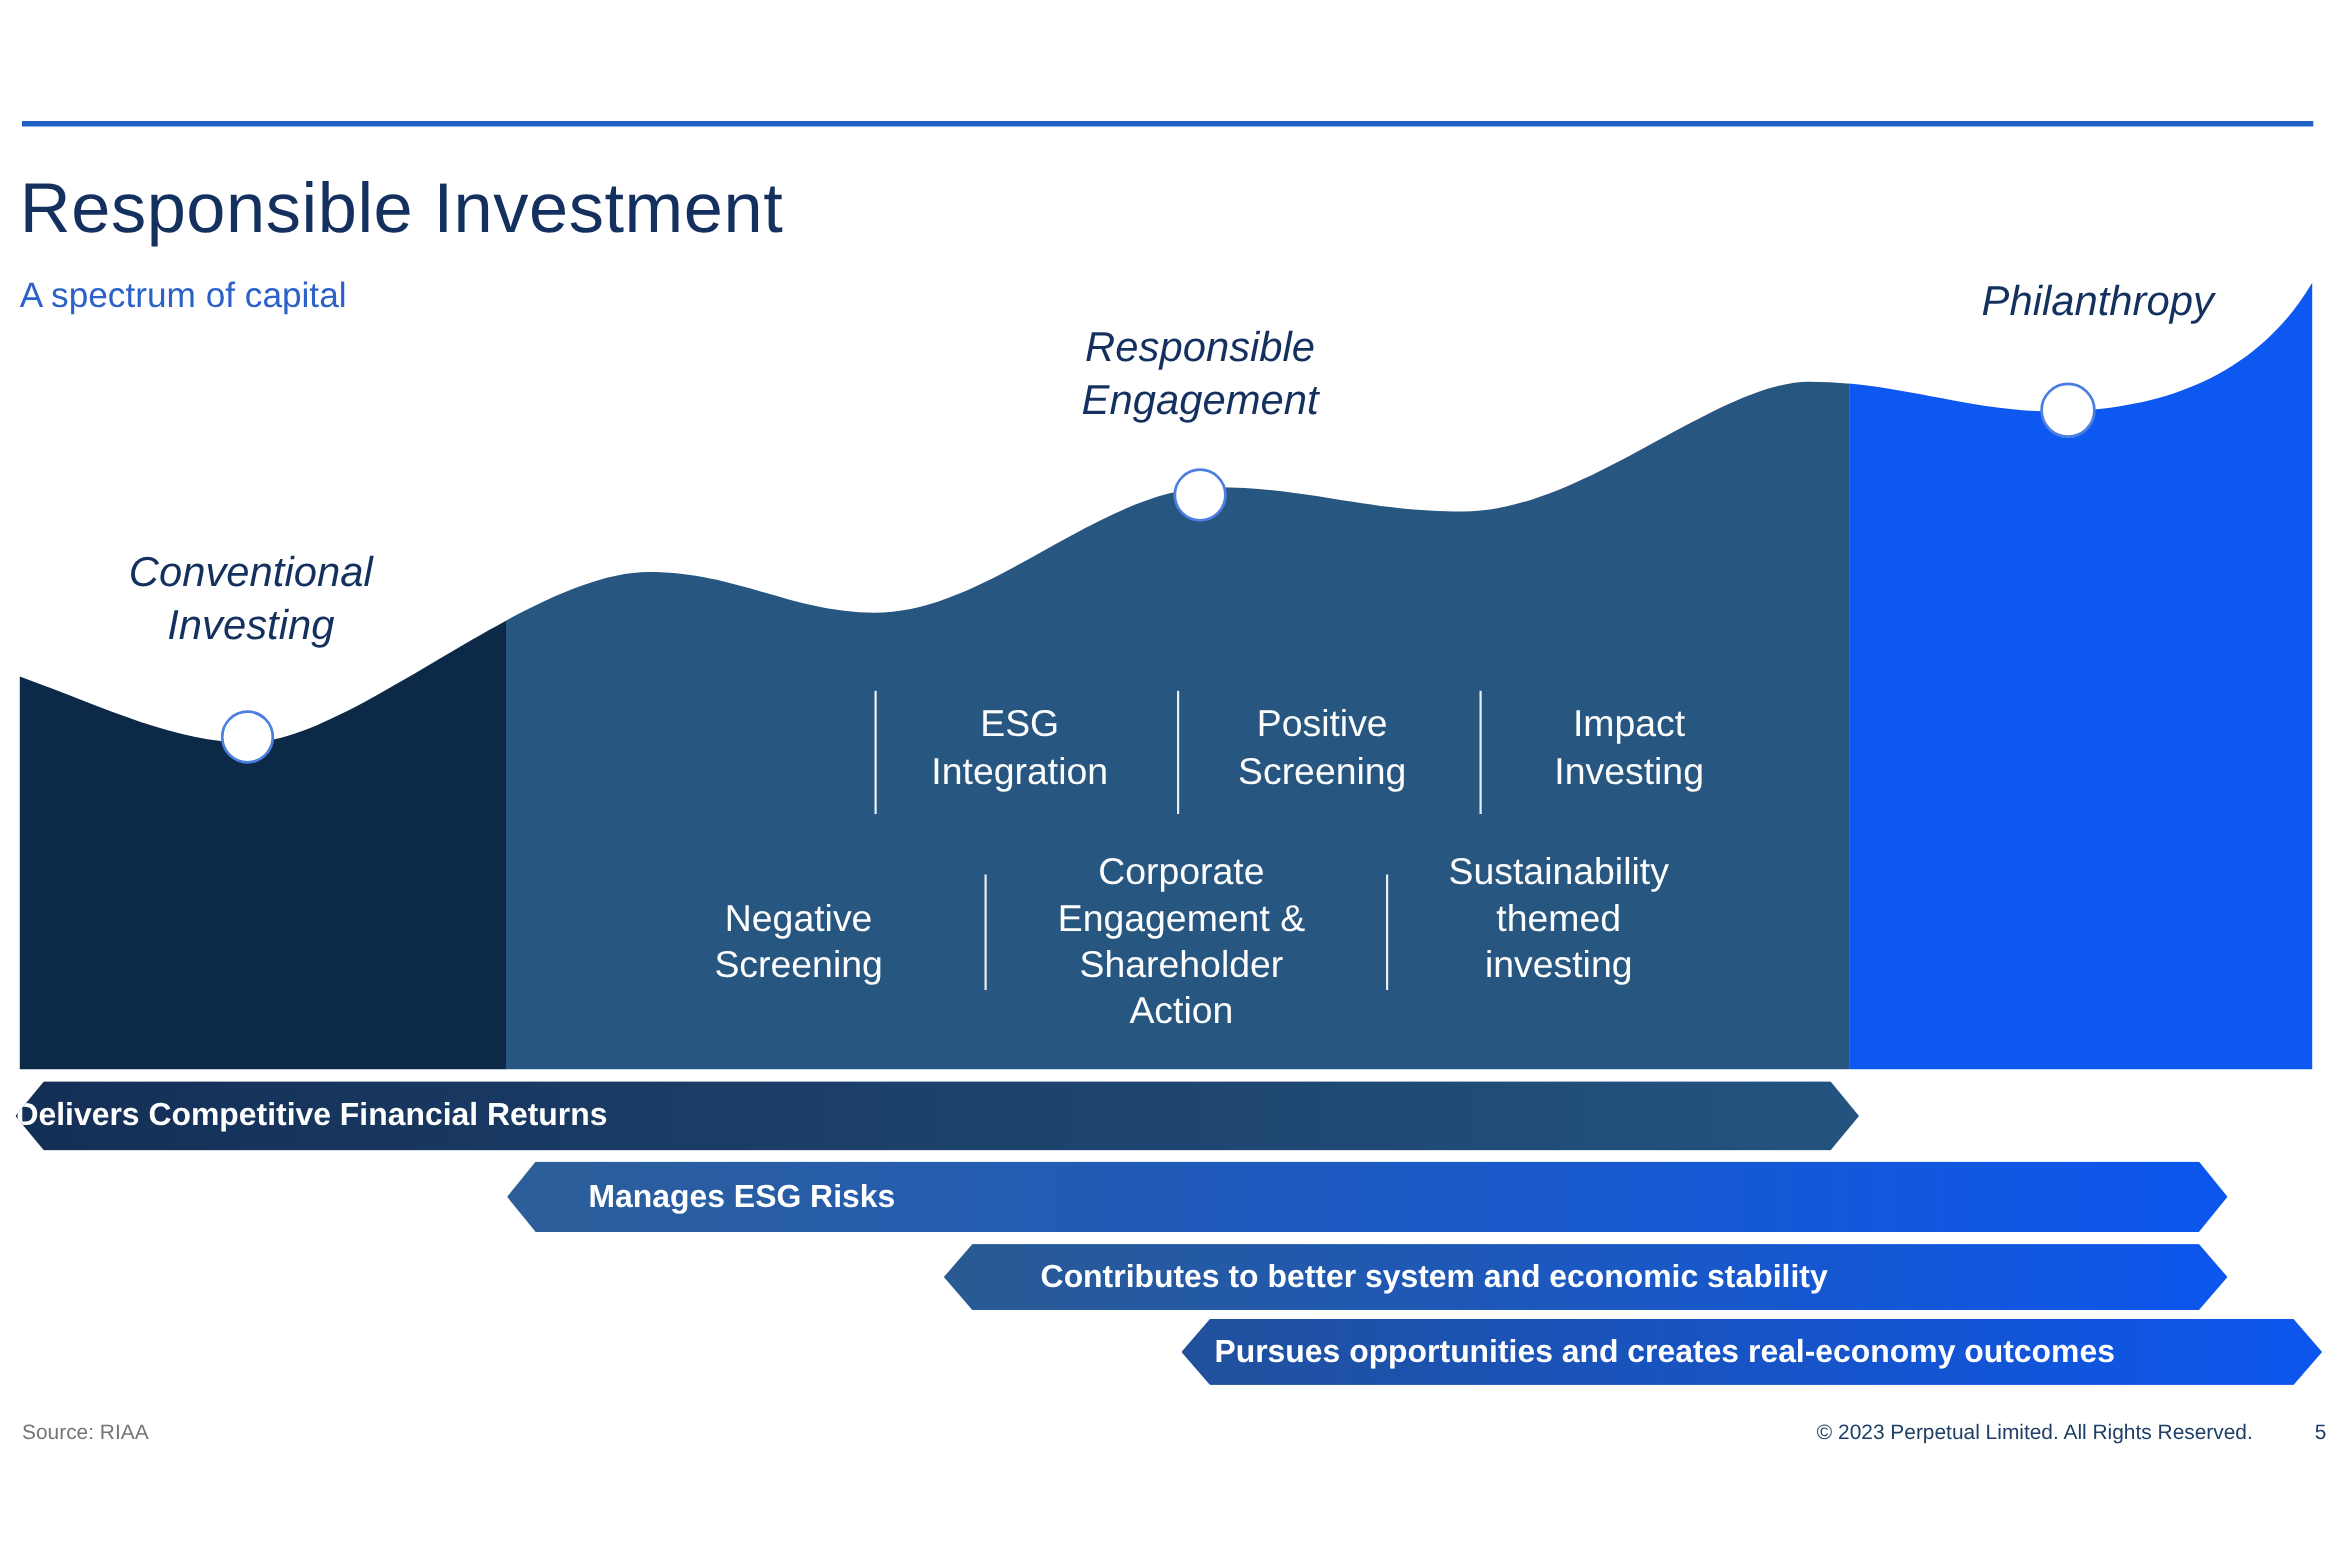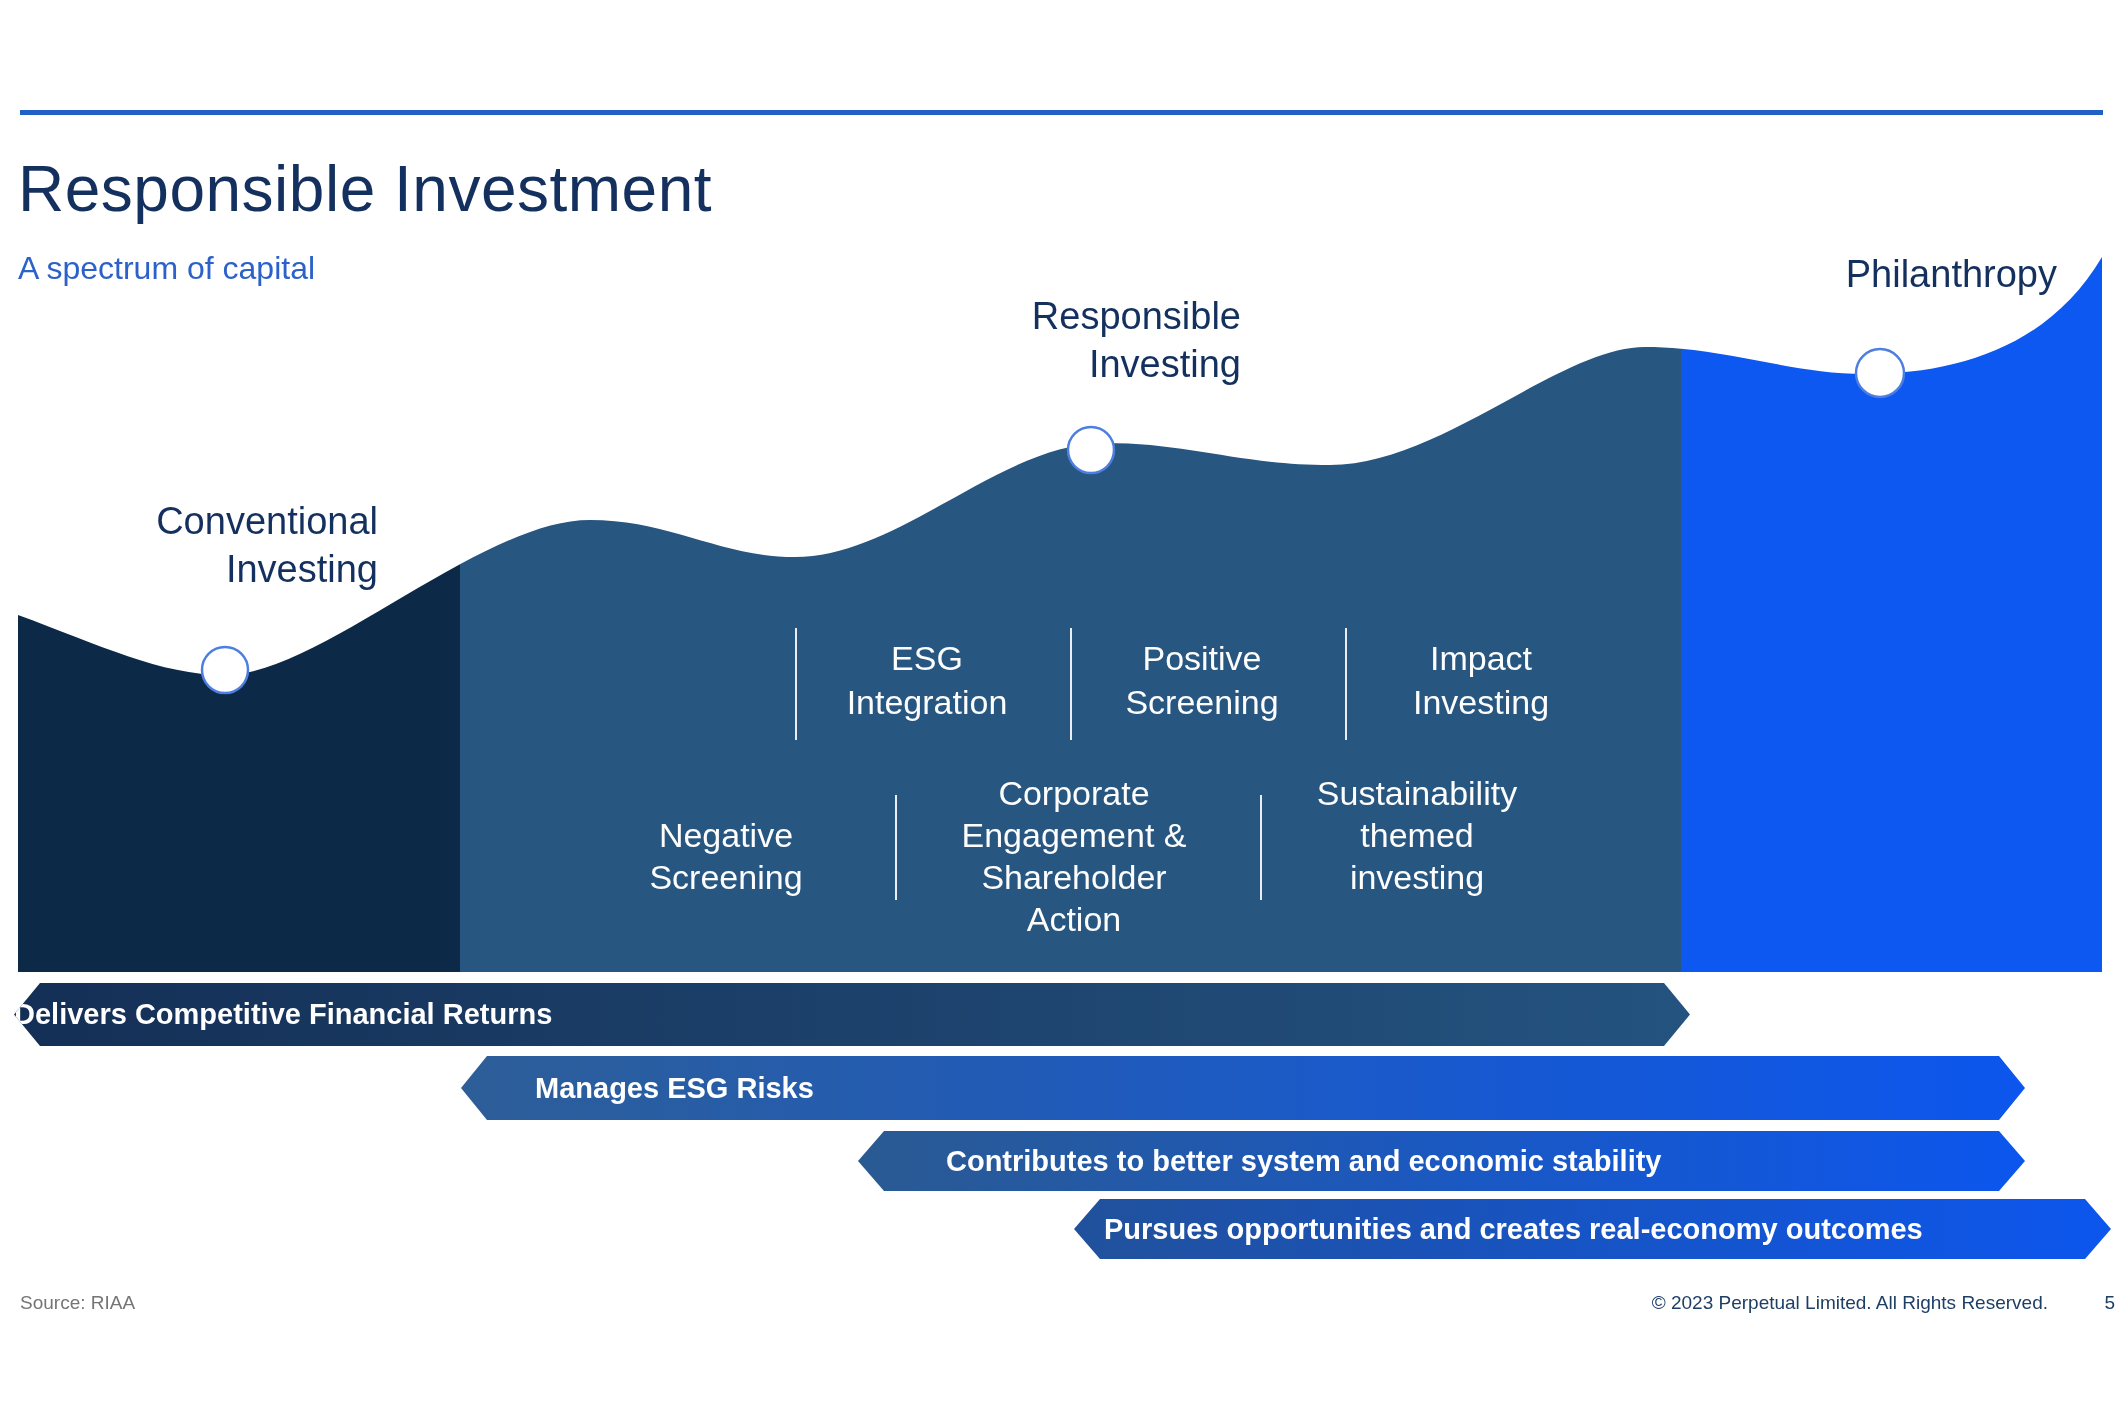--- a/index.html
+++ b/index.html
@@ -5,21 +5,21 @@
   html,body{margin:0;padding:0;background:#ffffff;}
   #slide{
     position:relative;width:2121px;height:1414px;background:#ffffff;overflow:hidden;
     font-family:"Liberation Sans","DejaVu Sans",sans-serif;
   }
   .abs{position:absolute;}
   #top-line{left:20px;top:110px;width:2083px;height:5px;background:#2160c4;}
   #title{left:18px;top:152px;font-size:64px;font-weight:400;color:#14305e;letter-spacing:0.5px;}
   #subtitle{left:18px;top:250px;font-size:32px;font-weight:400;color:#2b61c9;}
   #wave-svg{left:0;top:0;width:2121px;height:1414px;}
-  .section-label{font-size:38px;line-height:48px;color:#14305e;text-align:right;font-weight:400;}
+  .section-label{font-size:38px;line-height:48px;color:#14305e;text-align:center;font-weight:400;font-style:italic;}
   #label-conventional{left:78px;top:497px;width:300px;}
   #label-responsible{left:941px;top:292px;width:300px;}
   #label-philanthropy{left:1757px;top:252px;width:300px;line-height:44px;}
   .cat{font-size:34px;line-height:44px;color:#fdfdfd;text-align:center;font-weight:400;}
   .cat2{line-height:42px;}
   #cat-norms{left:535px;top:636px;width:230px;}
   #cat-esg{left:832px;top:636px;width:190px;}
   #cat-positive{left:1107px;top:636px;width:190px;}
   #cat-impact{left:1396px;top:636px;width:170px;}
   #cat-negative{left:626px;top:814px;width:200px;}
@@ -82,21 +82,21 @@
     </defs>
     <use href="#wavePath" fill="#0d2948" clip-path="url(#clip-conventional)"></use>
     <use href="#wavePath" fill="#275681" clip-path="url(#clip-responsible)"></use>
     <use href="#wavePath" fill="#0c58f0" clip-path="url(#clip-philanthropy)"></use>
     <circle cx="225" cy="670" r="23" fill="#ffffff" stroke="#4d7fe0" stroke-width="2.5"></circle>
     <circle cx="1091" cy="450" r="23" fill="#ffffff" stroke="#4d7fe0" stroke-width="2.5"></circle>
     <circle cx="1880" cy="373" r="24" fill="#ffffff" stroke="#4d7fe0" stroke-width="2.5"></circle>
   </svg>
 
   <div class="abs section-label" id="label-conventional">Conventional Investing</div>
-  <div class="abs section-label" id="label-responsible">Responsible Investing</div>
+  <div class="abs section-label" id="label-responsible">Responsible Engagement</div>
   <div class="abs section-label" id="label-philanthropy">Philanthropy</div>
 
   <div class="abs cat" id="cat-esg">ESG Integration</div>
   <div class="abs cat" id="cat-positive">Positive Screening</div>
   <div class="abs cat" id="cat-impact">Impact Investing</div>
 
   <div class="abs vdiv" id="div-r1a"></div>
   <div class="abs vdiv" id="div-r1b"></div>
   <div class="abs vdiv" id="div-r1c"></div>
 

